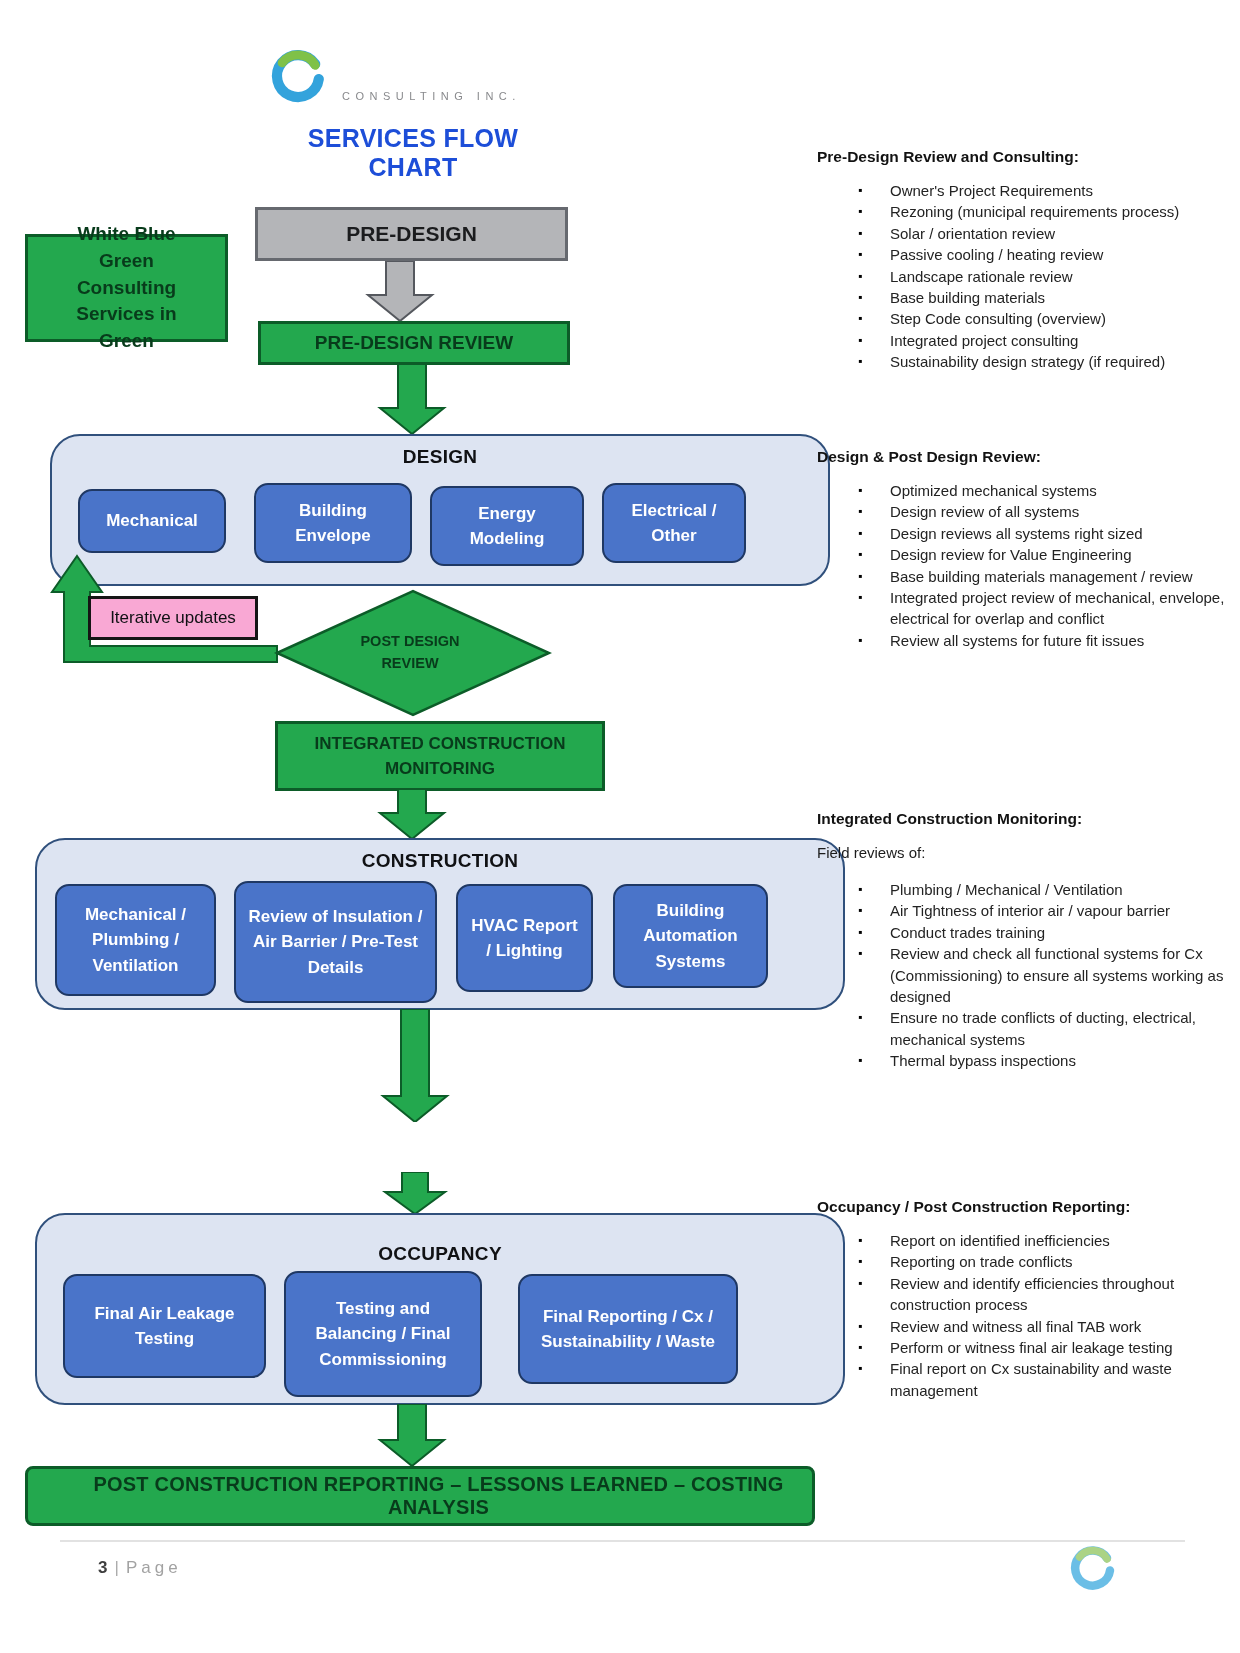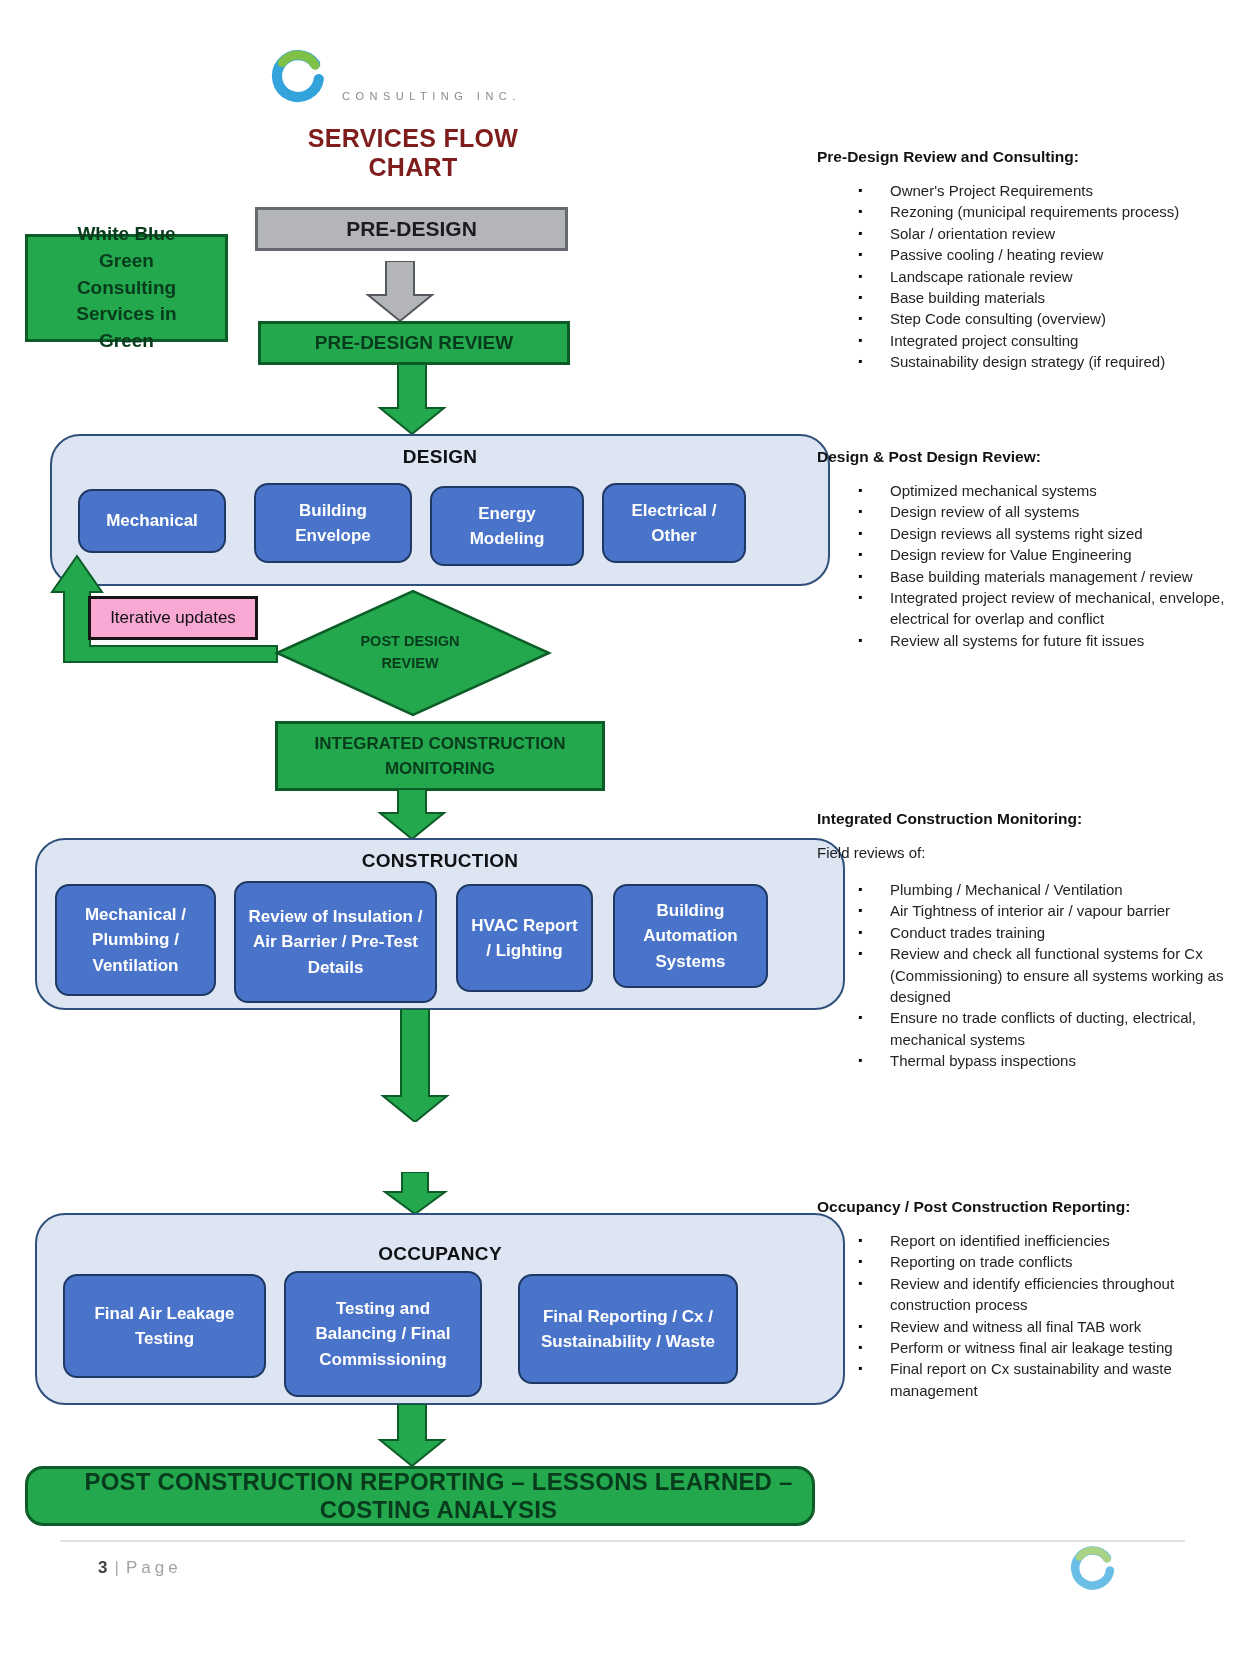--- a/index.html
+++ b/index.html
@@ -3,35 +3,35 @@
 <meta charset="utf-8">
 <style>
   html,body{margin:0;padding:0;background:#fff;}
   #page{position:relative;width:1240px;height:1653px;background:#ffffff;overflow:hidden;
         font-family:"Liberation Sans",sans-serif;}
   .abs{position:absolute;}
   
   .brand{font-size:30px;font-weight:500;letter-spacing:.5px;white-space:nowrap;}
   .brand .w{color:#58595b;} .brand .b{color:#33a3dc;} .brand .g{color:#5fb04a;}
   .brand-sub{font-size:11px;letter-spacing:5.5px;color:#88898c;white-space:nowrap;}
-  .page-title{font-size:25px;font-weight:bold;color:#7f1d1d;text-align:center;letter-spacing:.3px;}
+  .page-title{font-size:25px;font-weight:bold;color:#1d4ed8;text-align:center;letter-spacing:.3px;}
   
   .gbox{background:#23a84e;border:3px solid #0c5c28;color:#083b1b;font-weight:bold;
         display:flex;align-items:center;justify-content:center;text-align:center;box-sizing:border-box;}
   .graybox{background:#b4b5b8;border:3px solid #66696f;color:#1b1c1e;font-weight:bold;
         display:flex;align-items:center;justify-content:center;text-align:center;box-sizing:border-box;}
   .container-blue{background:#dde4f2;border:2.5px solid #30507c;border-radius:30px;box-sizing:border-box;}
   .clabel{font-weight:bold;font-size:19px;color:#101114;text-align:center;letter-spacing:.3px;}
   .bluebox{background:#4a74c9;border:2px solid #1f3864;border-radius:14px;color:#ffffff;
         font-weight:bold;font-size:17px;line-height:1.5;display:flex;align-items:center;justify-content:center;
         text-align:center;box-sizing:border-box;padding:6px 10px;}
   .iter{background:#f9a8d4;border:3px solid #151515;color:#101114;font-weight:normal;font-size:17px;
         display:flex;align-items:center;justify-content:center;box-sizing:border-box;}
   .diamond-text{font-size:14.5px;font-weight:bold;color:#083b1b;text-align:center;line-height:22px;}
-  .banner{border-radius:18px;font-size:24px;letter-spacing:.2px;padding-left:37px;}
+  .banner{border-radius:8px;font-size:20px;letter-spacing:.2px;padding-left:37px;}
   
   .side-sec{left:817px;width:423px;color:#1c1c1c;}
   .sec-h{font-size:15.5px;font-weight:bold;color:#121212;}
   .sec-intro{font-size:15px;margin:16px 0 0 0;}
   .side-sec ul{list-style:none;margin:14px 0 0 0;padding:0;}
   .side-sec li{position:relative;padding-left:73px;font-size:15px;line-height:21.4px;color:#232323;}
   .side-sec li::before{content:"▪";position:absolute;left:41px;top:0;font-size:12px;color:#000;}
   
   .divider{background:#e2e2e2;}
   .pagefoot{font-size:17px;white-space:nowrap;}
@@ -47,21 +47,21 @@
   <svg class="abs" style="left:266px;top:46px" width="60" height="60" viewBox="0 0 100 100">
     <path d="M82,30 A35,35 0 1 0 88,55" fill="none" stroke="#33a3dc" stroke-width="17" stroke-linecap="round"></path>
     <path d="M27,28 A33,33 0 0 1 82,32" fill="none" stroke="#7fc148" stroke-width="15" stroke-linecap="round"></path>
   </svg>
   <div class="abs brand-sub" style="left:342px;top:90px">CONSULTING INC.</div>
 
   <div class="abs page-title" style="left:263px;top:124px;width:300px">SERVICES FLOW CHART</div>
 
   <div class="abs gbox" style="left:25px;top:234px;width:203px;height:108px;font-size:19px;line-height:1.42;padding:4px 30px">White Blue Green Consulting Services in Green</div>
 
-  <div class="abs graybox" style="left:255px;top:207px;width:313px;height:44px;font-size:21px">PRE-DESIGN</div>
+  <div class="abs graybox" style="left:255px;top:207px;width:313px;height:54px;font-size:21px">PRE-DESIGN</div>
 
   <svg class="abs" style="left:360px;top:261px" width="80" height="60">
     <polygon points="26,0 54,0 54,34 72,34 40,60 8,34 26,34" fill="#b4b5b8" stroke="#55585e" stroke-width="2"></polygon>
   </svg>
 
   <div class="abs gbox" style="left:258px;top:321px;width:312px;height:44px;font-size:19px">PRE-DESIGN REVIEW</div>
 
   <svg class="abs" style="left:372px;top:364px" width="80" height="70">
     <polygon points="26,0 54,0 54,44 72,44 40,70 8,44 26,44" fill="#23a84e" stroke="#0c5c28" stroke-width="2"></polygon>
   </svg>

